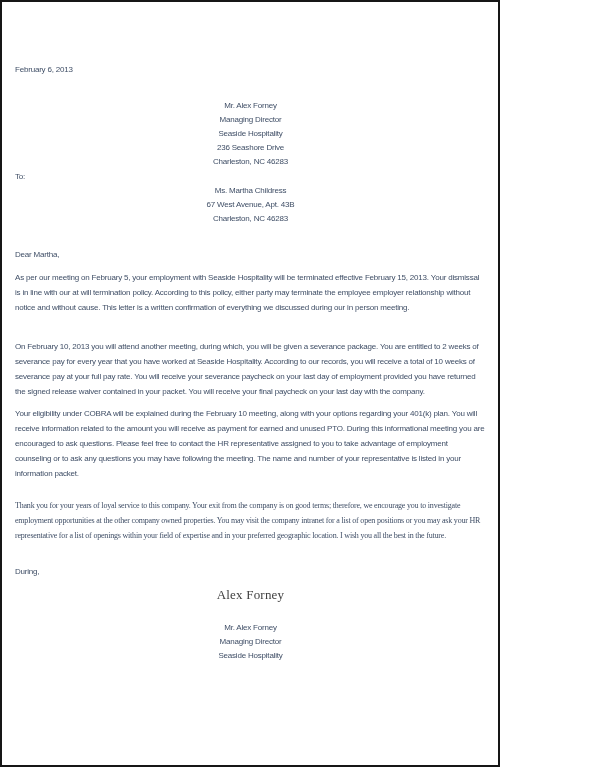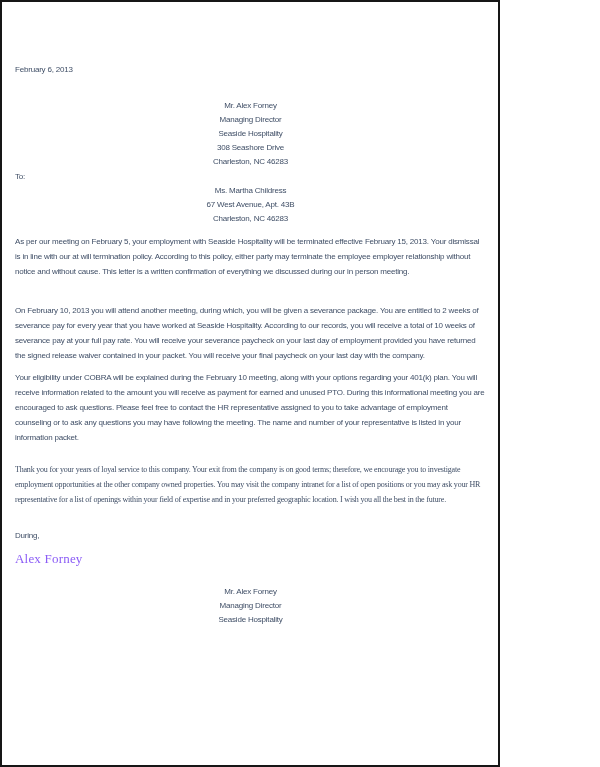--- a/index.html
+++ b/index.html
@@ -35,47 +35,49 @@
   .para.p2 { margin-top: 24px; }
   .para.p3 { margin-top: 7px; }
   .para.p4 { margin-top: 17px; font-family: Liberation Serif, serif; }
   .closing { margin-top: 21px; }
   .signature {
     margin-top: 7px;
     font-family: "Liberation Serif", serif;
     font-size: 13px;
     line-height: 18px;
     letter-spacing: 0.2px;
-    color: #8b5cf6;
+    color: #404040;
+    text-align: center;
   }
   .signer-block { margin-top: 17px; }
 </style>
 </head>
 <body>
 
 <div class="page">
 
   <div class="date-line">February 6, 2013</div>
 
   <div class="sender-block addr-block">
     <div>Mr. Alex Forney</div>
     <div>Managing Director</div>
     <div>Seaside Hospitality</div>
-    <div>308 Seashore Drive</div>
+    <div>236 Seashore Drive</div>
     <div>Charleston, NC 46283</div>
   </div>
 
   <div class="to-label">To:</div>
 
   <div class="recipient-block addr-block">
     <div>Ms. Martha Childress</div>
     <div>67 West Avenue, Apt. 43B</div>
     <div>Charleston, NC 46283</div>
   </div>
 
+  <div class="salutation">Dear Martha,</div>
 
   <div class="para p1">As per our meeting on February 5, your employment with Seaside Hospitality will be terminated effective February 15, 2013. Your dismissal is in line with our at will termination policy. According to this policy, either party may terminate the employee employer relationship without notice and without cause. This letter is a written confirmation of everything we discussed during our in person meeting.</div>
 
   <div class="para p2">On February 10, 2013 you will attend another meeting, during which, you will be given a severance package. You are entitled to 2 weeks of severance pay for every year that you have worked at Seaside Hospitality. According to our records, you will receive a total of 10 weeks of severance pay at your full pay rate. You will receive your severance paycheck on your last day of employment provided you have returned the signed release waiver contained in your packet. You will receive your final paycheck on your last day with the company.</div>
 
   <div class="para p3">Your eligibility under COBRA will be explained during the February 10 meeting, along with your options regarding your 401(k) plan. You will receive information related to the amount you will receive as payment for earned and unused PTO. During this informational meeting you are encouraged to ask questions. Please feel free to contact the HR representative assigned to you to take advantage of employment counseling or to ask any questions you may have following the meeting. The name and number of your representative is listed in your information packet.</div>
 
   <div class="para p4">Thank you for your years of loyal service to this company. Your exit from the company is on good terms; therefore, we encourage you to investigate employment opportunities at the other company owned properties. You may visit the company intranet for a list of open positions or you may ask your HR representative for a list of openings within your field of expertise and in your preferred geographic location. I wish you all the best in the future.</div>
 
   <div class="closing">During,</div>

